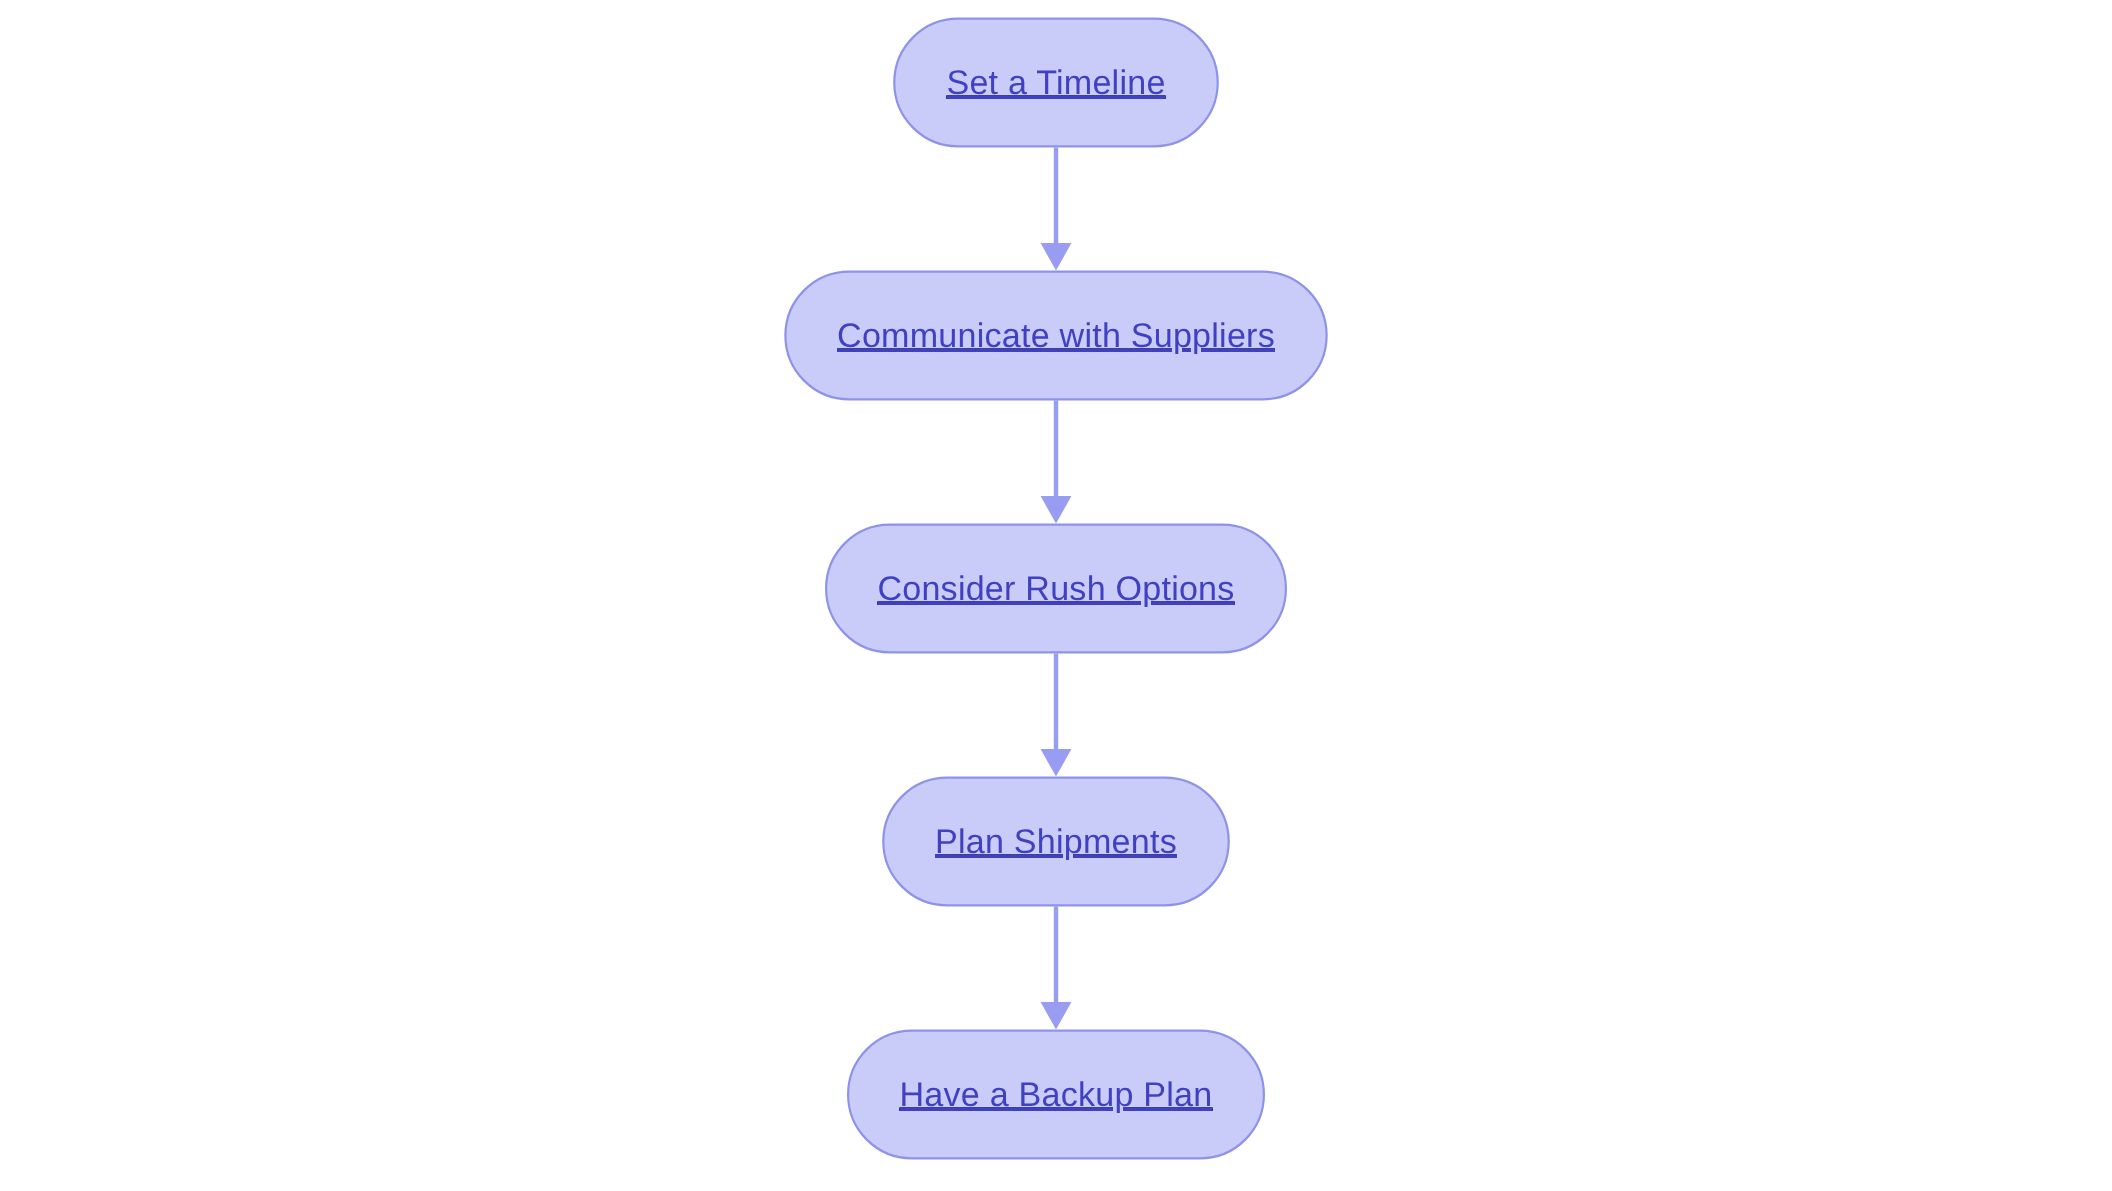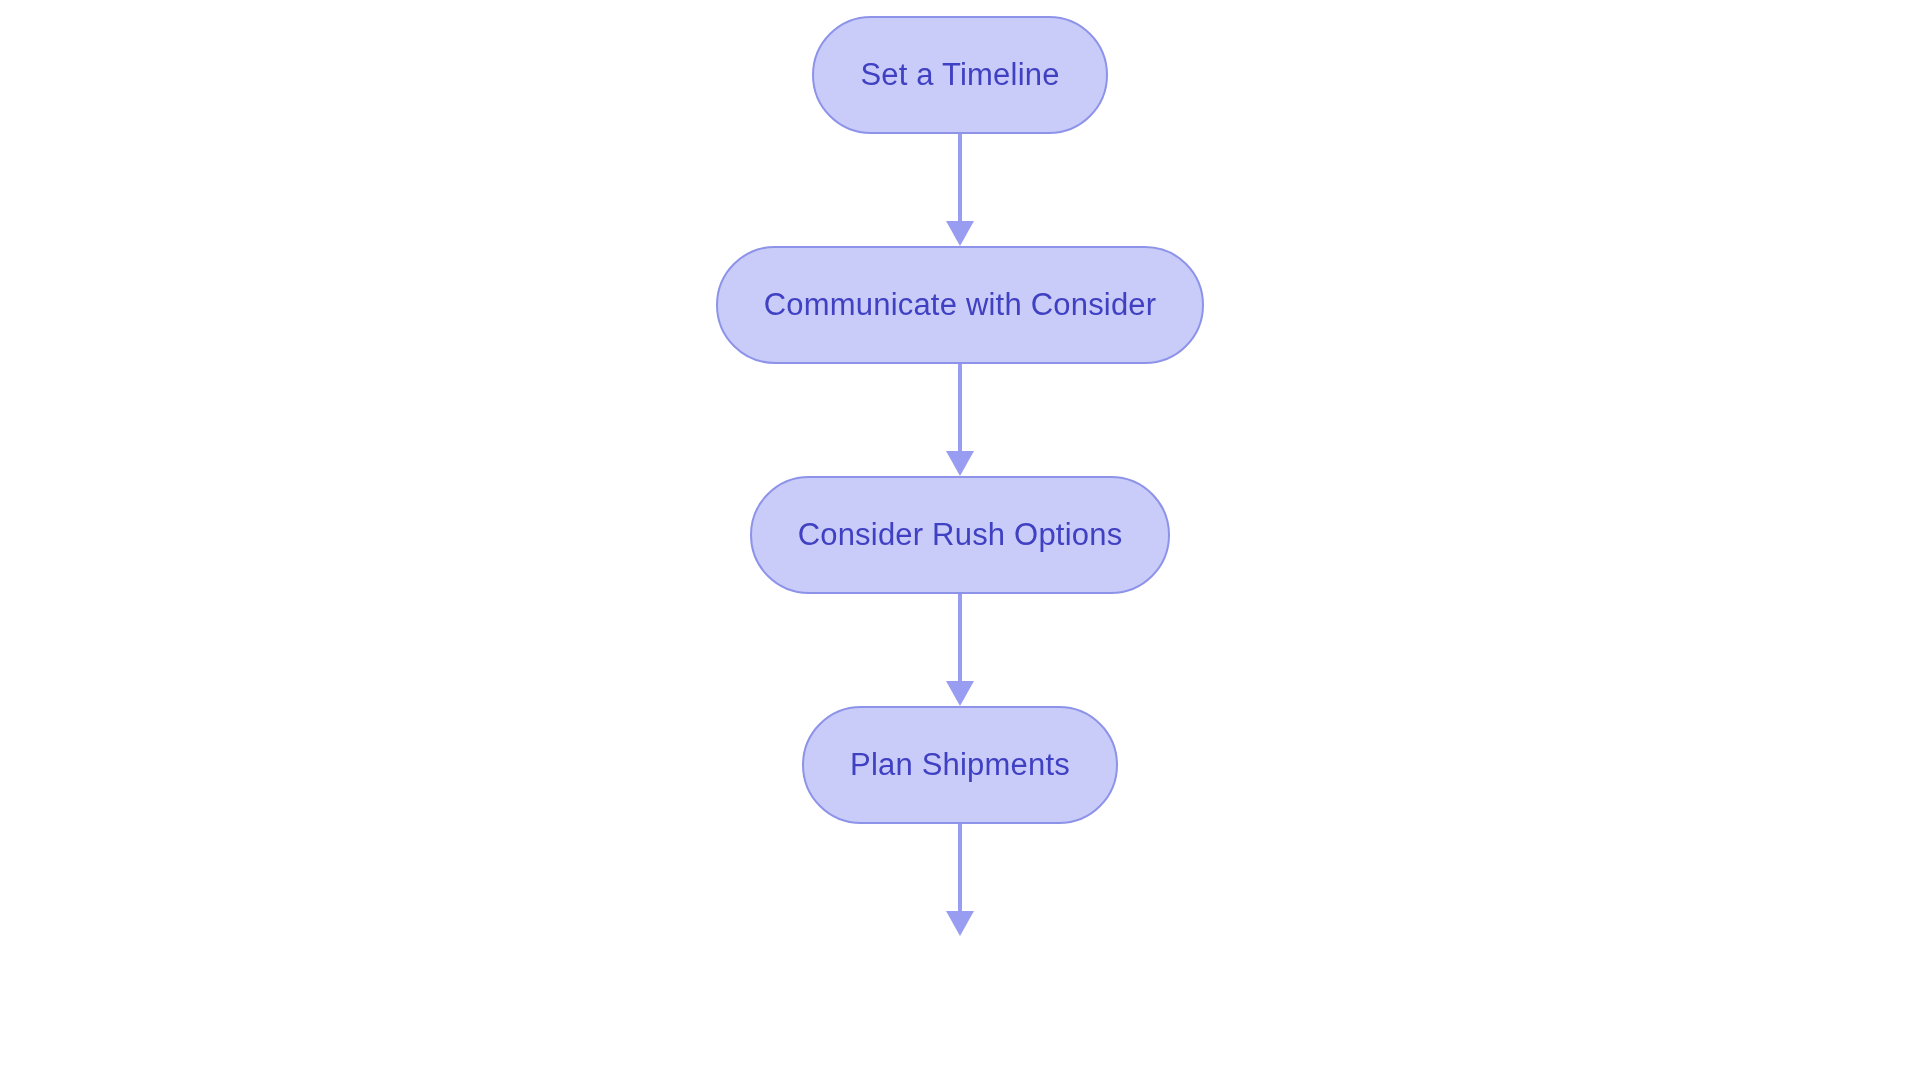--- a/index.html
+++ b/index.html
@@ -2,21 +2,21 @@
 <html style="--background: #ffffff; --node-fill: #c9ccf9; --node-border: #8e93ea; --node-text: #4040c2; --arrow: #989df2;"><head>
 <meta charset="utf-8">
 <style>
   :root {
     --background: #ffffff;
     --node-fill: #c9ccf9;
     --node-border: #8e93ea;
     --node-text: #4040c2;
     --arrow: #989df2;
   }
-  * { box-sizing: border-box; margin: 0; padding: 0; }
+  * { box-sizing: border-box; margin: 0; padding: 0; text-decoration: underline; }
   html, body {
     width: 1920px;
     height: 1083px;
     background: var(--background);
     font-family: "Liberation Sans", "DejaVu Sans", sans-serif;
     overflow: hidden;
   }
   .flowchart {
     width: 100%;
     height: 100%;
@@ -69,21 +69,21 @@
   <div class="flow-node">
     <span>Set a Timeline</span>
   </div>
 
   <div class="edge-arrow">
     <div class="arrow-line"></div>
     <div class="arrow-head"></div>
   </div>
 
   <div class="flow-node">
-    <span>Communicate with Consider</span>
+    <span>Communicate with Suppliers</span>
   </div>
 
   <div class="edge-arrow">
     <div class="arrow-line"></div>
     <div class="arrow-head"></div>
   </div>
 
   <div class="flow-node">
     <span>Consider Rush Options</span>
   </div>
@@ -95,14 +95,17 @@
 
   <div class="flow-node">
     <span>Plan Shipments</span>
   </div>
 
   <div class="edge-arrow">
     <div class="arrow-line"></div>
     <div class="arrow-head"></div>
   </div>
 
+  <div class="flow-node">
+    <span>Have a Backup Plan</span>
+  </div>
 
 </div>
 
 </body></html>

